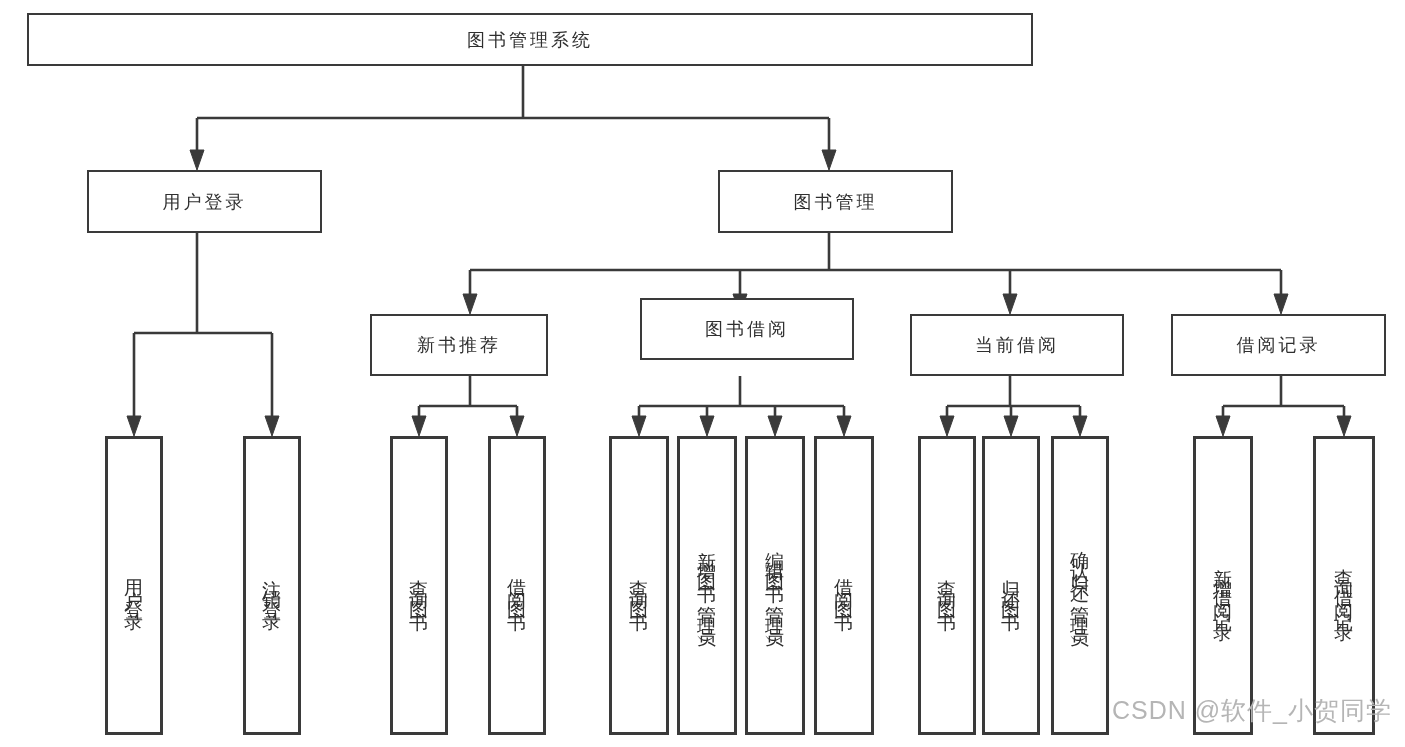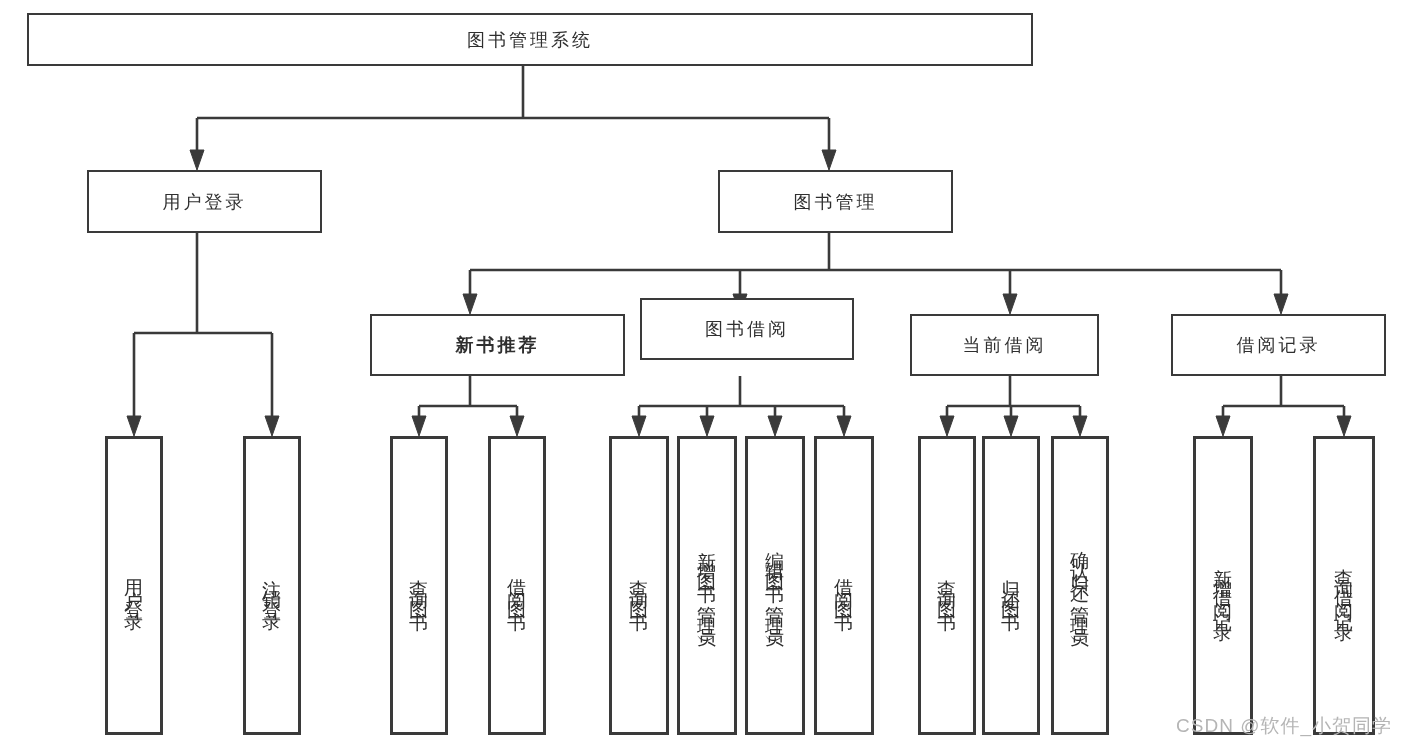--- a/index.html
+++ b/index.html
@@ -60,22 +60,22 @@
     writing-mode: vertical-rl;
     text-orientation: mixed;
     font-size: 19px;
     line-height: 1;
     letter-spacing: 11px;
     color: var(--text);
   }
   .watermark {
     position: absolute;
     right: 13px;
-    bottom: 8px;
-    font-size: 19px;
+    bottom: 20px;
+    font-size: 25px;
     color: var(--wm);
     letter-spacing: 1px;
     white-space: nowrap;
   }
 </style>
 </head>
 <body>
 
 <div class="canvas">
 
@@ -146,23 +146,23 @@
       <path d="M1344 406 V418"></path>
         <polygon points="1337,416 1351,416 1344,436"></polygon>
     </g>
   </svg>
 
   <div class="hbox" style="left:20px; top:13px; width:1006px; height:53px;">图书管理系统</div>
 
   <div class="hbox" style="left:80px; top:170px; width:235px; height:63px;">用户登录</div>
   <div class="hbox" style="left:711px; top:170px; width:235px; height:63px;">图书管理</div>
 
-  <div class="hbox" style="left:363px; top:314px; width:255px; height:62px;font-weight:bold;">新书推荐</div>
+  <div class="hbox" style="left:363px; top:314px; width:178px; height:62px;">新书推荐</div>
   <div class="hbox" style="left:633px; top:298px; width:214px; height:62px;">图书借阅</div>
-  <div class="hbox" style="left:903px; top:314px; width:189px; height:62px;">当前借阅</div>
+  <div class="hbox" style="left:903px; top:314px; width:214px; height:62px;">当前借阅</div>
   <div class="hbox" style="left:1164px; top:314px; width:215px; height:62px;">借阅记录</div>
 
   <div class="vbox" style="left:105px; width:58px;">
     <span class="vlabel">用户登录</span>
   </div>
   <div class="vbox" style="left:243px; width:58px;">
     <span class="vlabel">注销登录</span>
   </div>
   <div class="vbox" style="left:390px; width:58px;">
     <span class="vlabel">查询图书</span>

